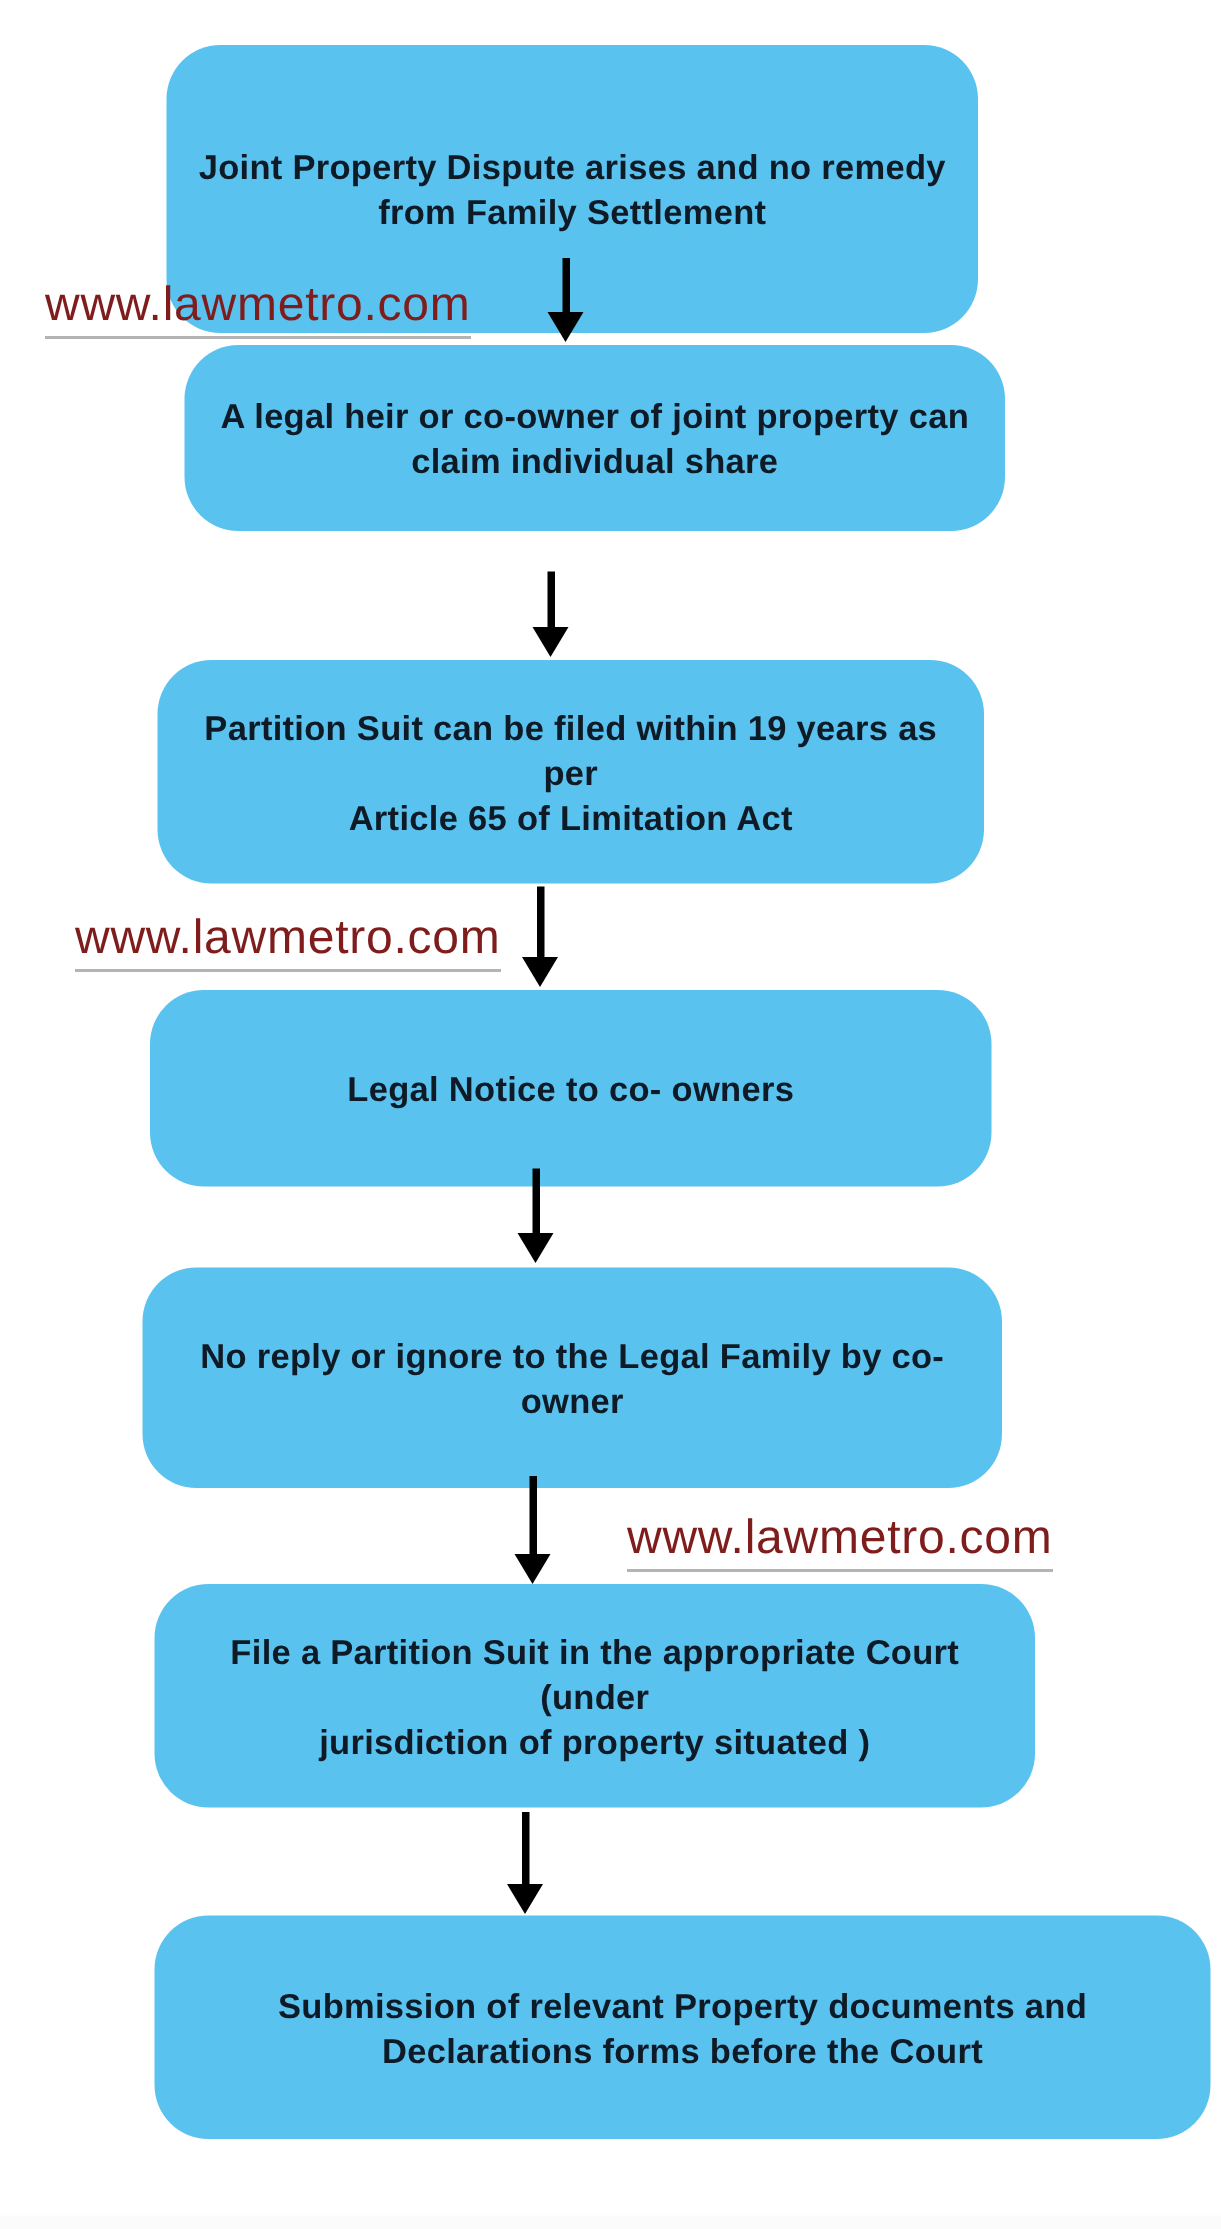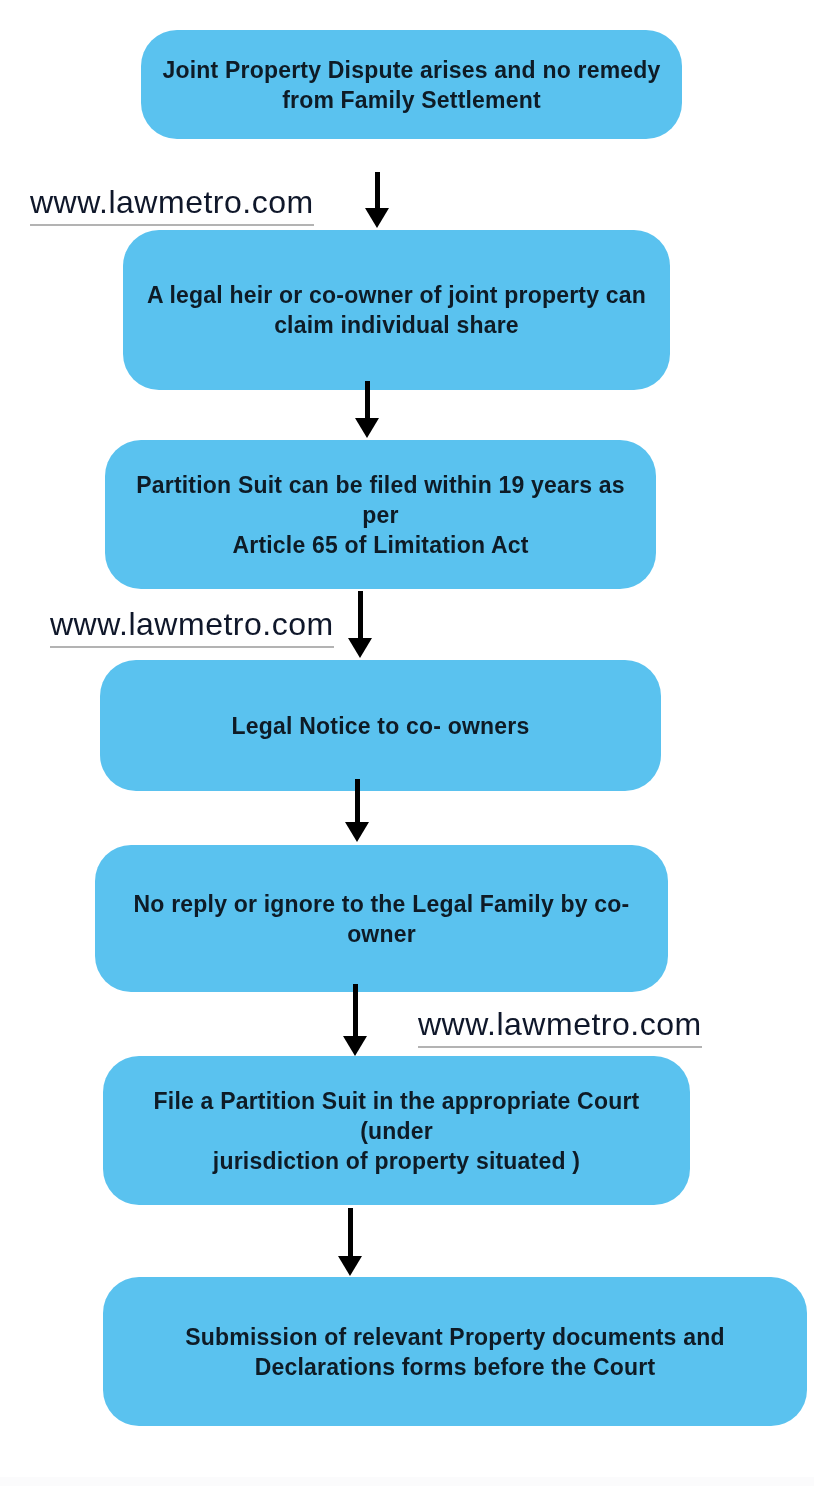--- a/index.html
+++ b/index.html
@@ -27,22 +27,22 @@
     box-sizing: border-box;
   }
   .box .label {
     font-size: 23px;
     line-height: 30px;
     font-weight: bold;
     color: #0e1b26;
     white-space: pre-line;
     letter-spacing: 0.2px;
   }
-  .b1 { left: 141px; top: 30px;   width: 541px; height: 109px; }
-  .b2 { left: 123px; top: 230px;  width: 547px; height: 160px; }
+  .b1 { left: 111px; top: 30px;   width: 541px; height: 192px; }
+  .b2 { left: 123px; top: 230px;  width: 547px; height: 124px; }
   .b3 { left: 105px; top: 440px;  width: 551px; height: 149px; }
   .b4 { left: 100px; top: 660px;  width: 561px; height: 131px; }
   .b5 { left: 95px;  top: 845px;  width: 573px; height: 147px; }
   .b6 { left: 103px; top: 1056px; width: 587px; height: 149px; align-items: center; }
   .b7 { left: 103px; top: 1277px; width: 704px; height: 149px; }
 
   .arrow {
     position: absolute;
     width: 24px;
     display: flex;
@@ -62,21 +62,21 @@
   }
   .a1 { left: 365px; top: 172px; }  .a1 .shaft { height: 36px; }
   .a2 { left: 355px; top: 381px; }  .a2 .shaft { height: 37px; }
   .a3 { left: 348px; top: 591px; }  .a3 .shaft { height: 47px; }
   .a4 { left: 345px; top: 779px; }  .a4 .shaft { height: 43px; }
   .a5 { left: 343px; top: 984px; }  .a5 .shaft { height: 52px; }
   .a6 { left: 338px; top: 1208px; } .a6 .shaft { height: 48px; }
 
   .wm {
     position: absolute;
-    color: #0f172a;
+    color: #7f1d1d;
     font-size: 32px;
     font-weight: 400;
     letter-spacing: 0.5px;
     white-space: nowrap;
   }
   .wm .wm-text {
     display: inline-block;
     border-bottom: 2px solid #b3b3b3;
     padding-bottom: 3px;
   }

